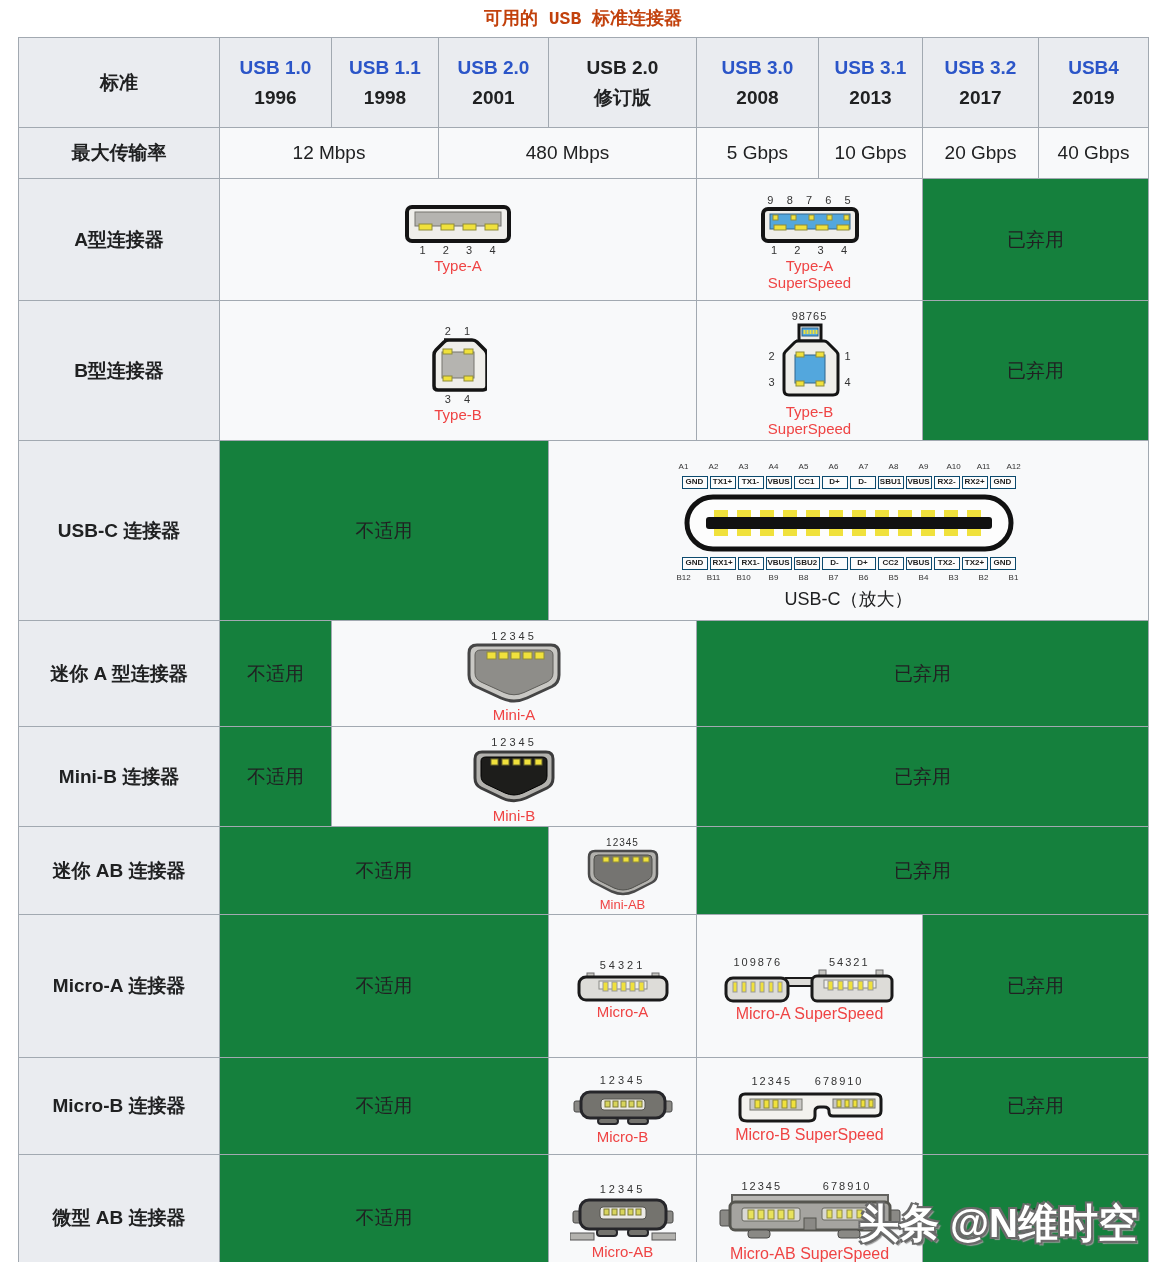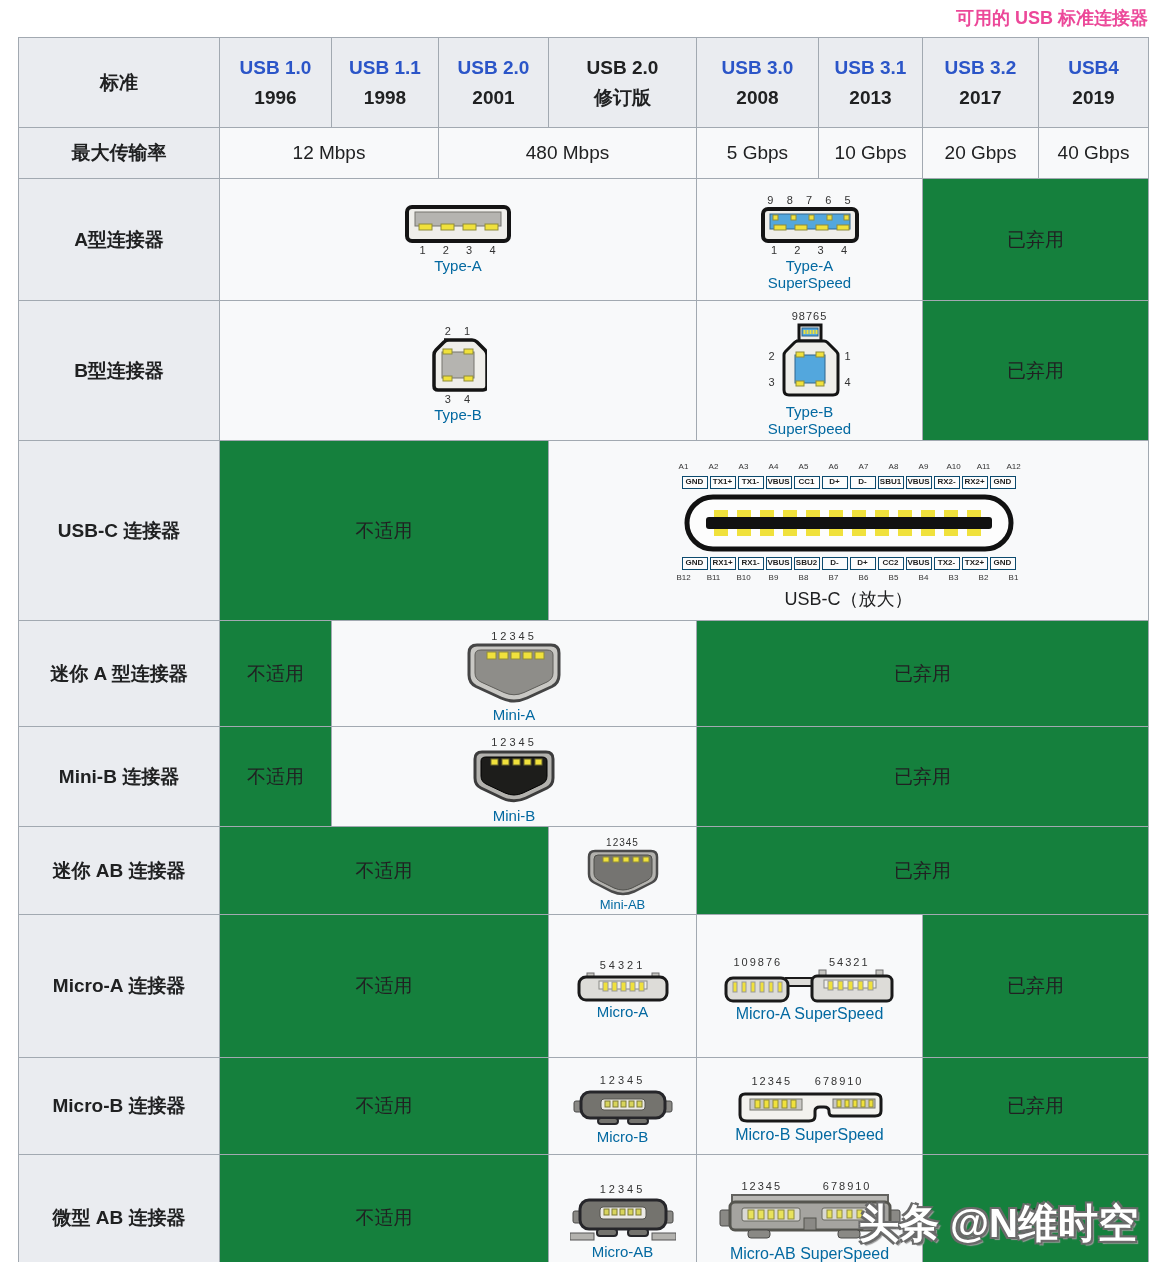--- a/index.html
+++ b/index.html
@@ -1,33 +1,33 @@
 <!DOCTYPE html>
 <html><head>
 <meta charset="utf-8">
 <style>
   html,body{margin:0;padding:0;background:#fff;width:1152px;height:1262px;overflow:hidden;
     font-family:"Liberation Sans","DejaVu Sans",sans-serif;color:#202122;}
   .page{position:relative;width:1152px;height:1262px;}
-  .title{position:absolute;left:18px;top:6px;width:1130px;text-align:right;
-    font-size:18px;font-weight:bold;color:#ec4899;}
+  .title{position:absolute;left:18px;top:6px;width:1130px;text-align:center;
+    font-size:18px;font-weight:bold;color:#c2410c;font-family:Liberation Mono, monospace;}
   table.usb{position:absolute;left:18px;top:37px;width:1130px;border-collapse:collapse;table-layout:fixed;}
   td{border:1px solid #a2a9b1;text-align:center;vertical-align:middle;font-size:19px;
      padding:2px;overflow:hidden;}
   .hdr{background:#eaecf0;font-weight:bold;}
   .lbl{background:#eaecf0;font-weight:bold;margin-left:19px;}
   .gray{background:#15803d;}
   .white{background:#f8f9fa;}
   .lnk{color:#2b55c8;}
   .hline{line-height:1.55;text-align:center;}
   
   .fig{display:inline-flex;flex-direction:column;align-items:center;line-height:1.12;justify-content:space-between;}
   .pins{font-size:11px;color:#333;white-space:pre;letter-spacing:1px;}
   .pins.sp3{letter-spacing:3px;}
-  .cap{font-size:15px;color:#0369a1;margin-top:1px;}
+  .cap{font-size:15px;color:#ef4444;margin-top:1px;}
   .cap.big{font-size:16px;}
   .relbox{position:relative;display:inline-block;}
   .sideN{position:absolute;font-size:11px;color:#333;}
   
   .crow{display:flex;justify-content:center;gap:2px;margin:2px 0;}
   .clbl{width:26px;font-size:8px;font-weight:bold;border:1px solid #0c4a6e;background:#fdfdfd;
         color:#222;padding:1px 0;box-sizing:border-box;}
   .cnum{width:28px;font-size:8px;font-weight:normal;color:#333;}
   .ccap{font-size:18px;margin-top:4px;}
   

